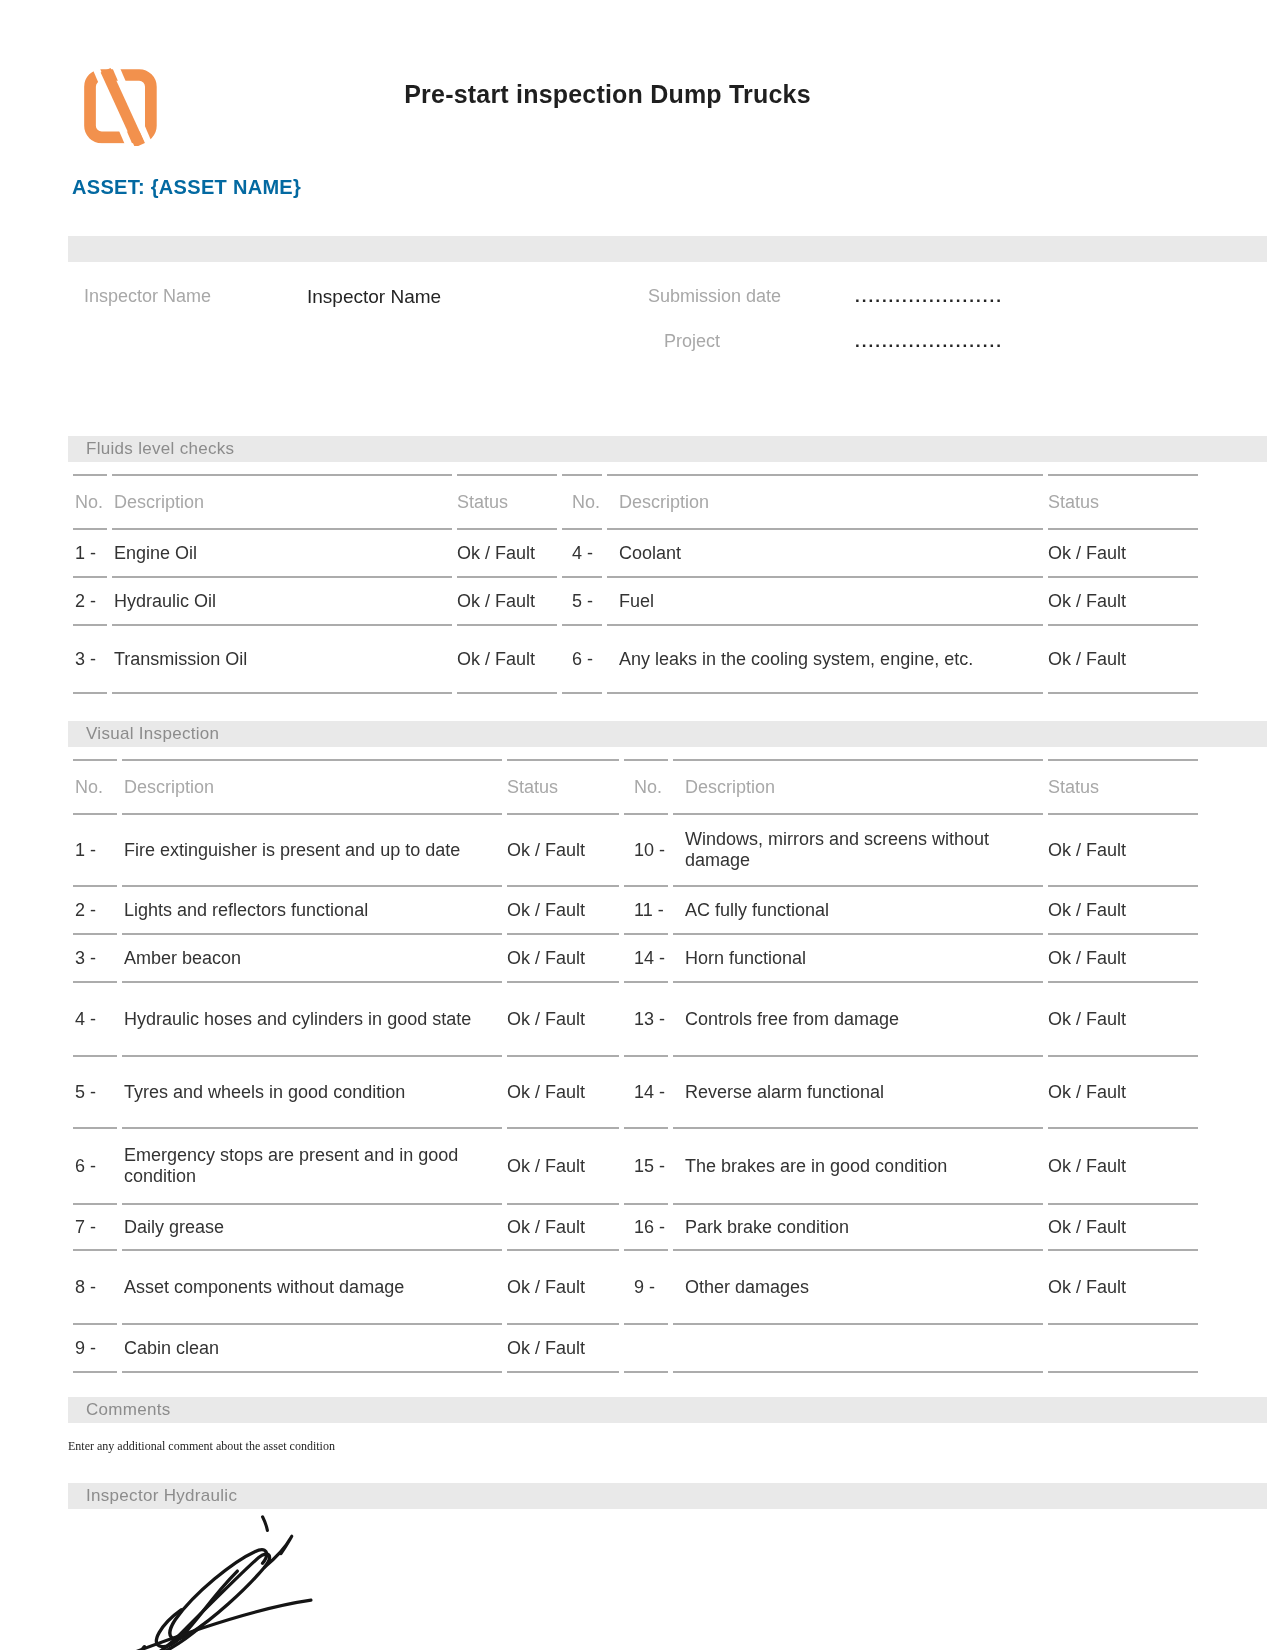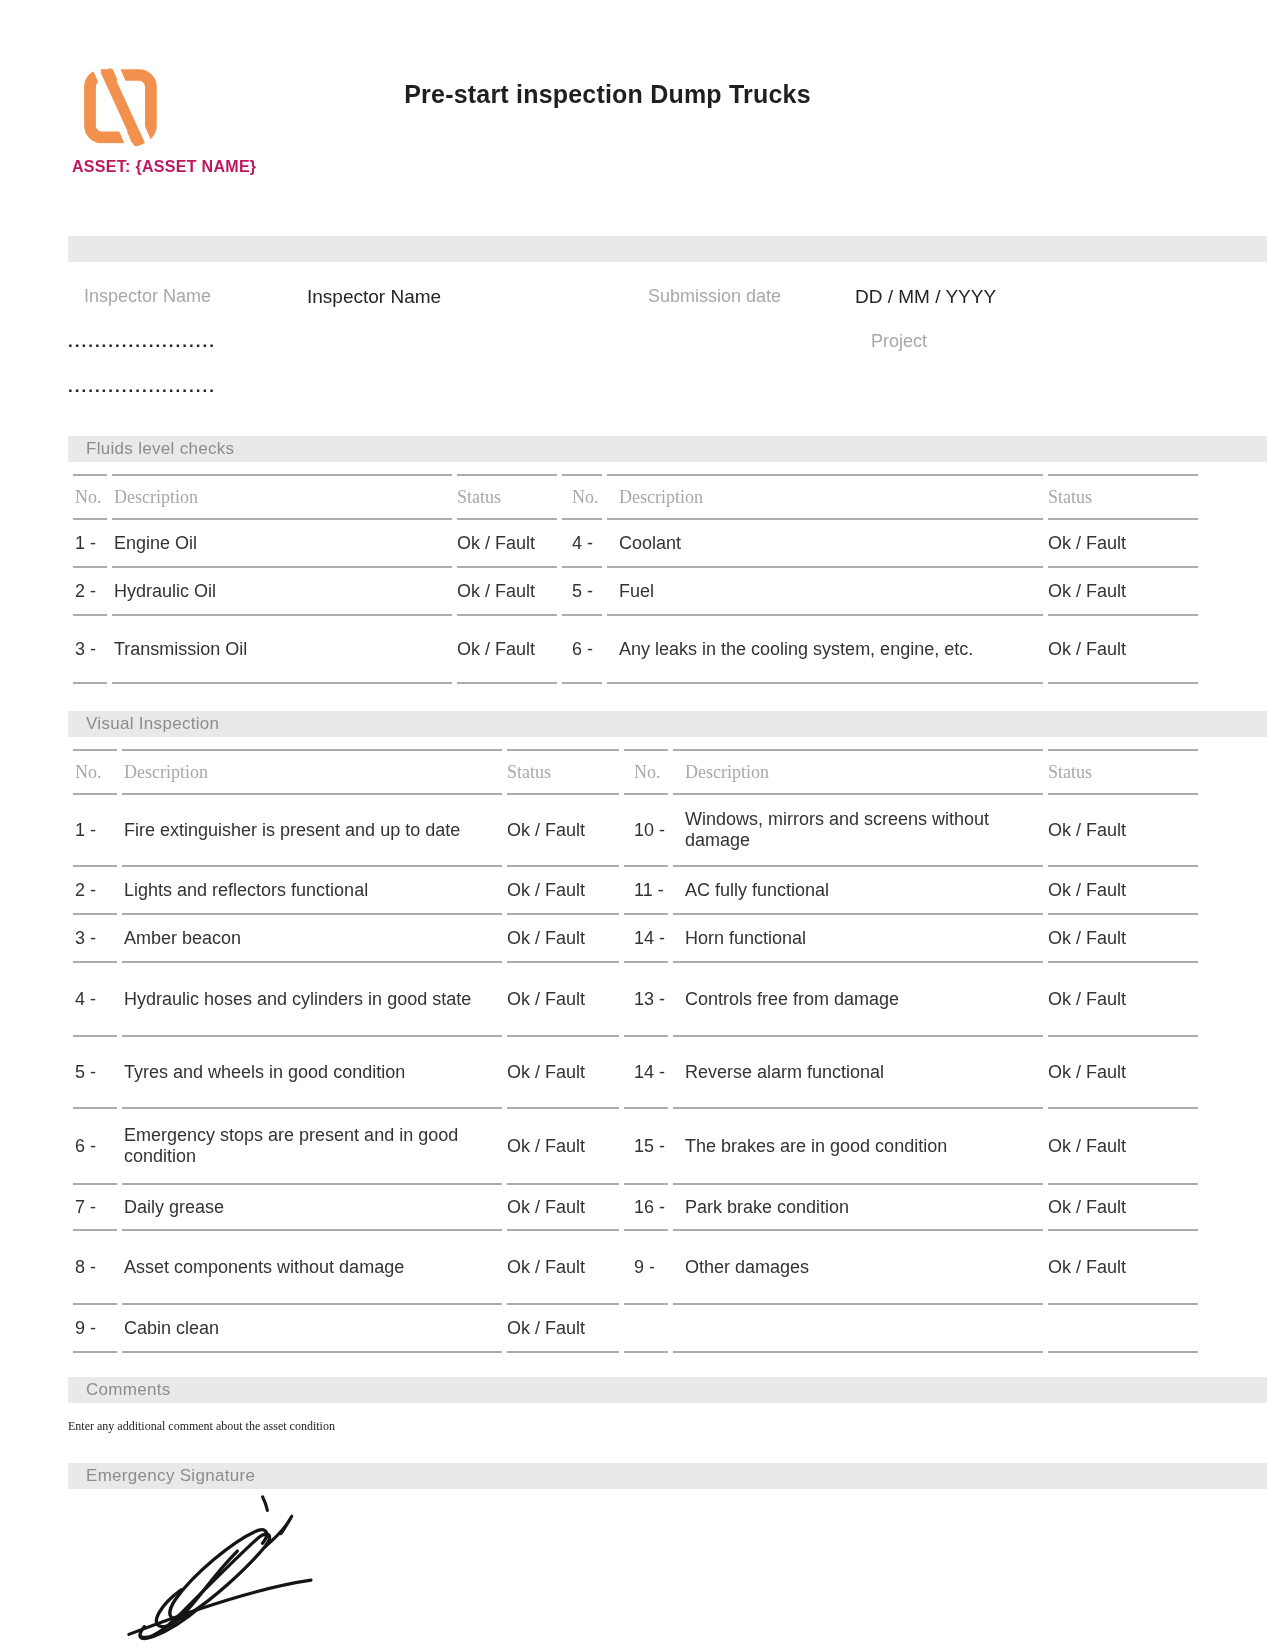--- a/index.html
+++ b/index.html
@@ -19,22 +19,22 @@
   }
   
   .top-header{position:relative;height:228px;margin-top:8px;}
   .logo{position:absolute;left:14px;top:60px;width:80px;height:78px;}
   .doc-title{
     position:absolute;left:0;right:56px;top:72px;
     text-align:center;font-size:25px;font-weight:bold;color:#1F1F1F;
     letter-spacing:.2px;
   }
   .asset-heading{
-    position:absolute;left:4px;top:150px;
-    font-size:16px;font-weight:bold;color:#be185d;letter-spacing:.3px;
+    position:absolute;left:4px;top:168px;
+    font-size:20px;font-weight:bold;color:#0369a1;letter-spacing:.3px;
   }
   
   .bar{
     background:var(--bar-bg);height:26px;width:1199px;
     display:flex;align-items:center;padding-left:18px;
     font-size:17px;color:var(--section);letter-spacing:.3px;
   }
   
   .info-grid{
     display:grid;grid-template-columns:239px 341px 207px 1fr;
@@ -50,21 +50,21 @@
     border-collapse:separate;border-spacing:5px 0;
     table-layout:fixed;width:1135px;margin-top:12px;
   }
   th,td{
     border-bottom:2px solid var(--line);
     vertical-align:middle;font-size:18px;text-align:left;
     overflow:hidden;
   }
   thead th{
     border-top:2px solid var(--line);
-    font-weight:normal;color:var(--label);height:46px;font-family:Liberation Serif, serif;
+    font-weight:normal;color:var(--label);height:56px;
   }
   td{color:#333333;}
   .c-status{}
   .c-no{padding-left:2px;}
   td:nth-child(4),th:nth-child(4){padding-left:10px;}
   td:nth-child(2),th:nth-child(2){padding-left:2px;padding-right:30px;}
   td:nth-child(5),th:nth-child(5){padding-left:12px;padding-right:14px;}
   .section-bar{margin-top:27px;}
   
   .comments-bar{margin-top:24px;}
@@ -92,21 +92,20 @@
     <div class="doc-title">Pre-start inspection Dump Trucks</div>
     <div class="asset-heading">ASSET: {ASSET NAME}</div>
   </div>
 
   <div class="bar"></div>
 
   <div class="info-grid">
     <div class="f-label">Inspector Name</div>
     <div class="f-value">Inspector Name</div>
     <div class="f-label second">Submission date</div>
-    <div class="f-value">DD / MM / YYYY</div>
 
     <div class="dots">......................</div>
     <div></div>
     <div></div>
 
     <div class="f-label">Project</div>
     <div class="dots">......................</div>
     <div></div>
     <div></div>
   </div>
@@ -251,21 +250,21 @@
           <td class="c-no"></td>
           <td class="c-desc"></td>
           <td class="c-status"></td>
         </tr>
       </tbody>
   </table>
 
   <div class="bar comments-bar">Comments</div>
   <div class="comment-text">Enter any additional comment about the asset condition</div>
 
-  <div class="bar signature-bar">Emergency Signature</div>
+  <div class="bar signature-bar">Inspector Hydraulic</div>
   <div class="signature-wrap">
     <svg viewBox="0 0 200 160" width="210" height="155" aria-hidden="true" fill="none" stroke="#151515" stroke-linecap="round">
       <path stroke-width="3.2" d="M146 6 C 148 10, 150 15, 151 20"></path>
       <path stroke-width="3.4" d="M20 150 C 30 156, 48 141, 70 118 C 100 88, 128 60, 142 48 C 152 40, 158 46, 148 58 C 128 82, 94 112, 72 126 C 52 139, 44 130, 56 112 C 76 84, 116 52, 138 42 C 150 36, 154 44, 146 54"></path>
       <path stroke-width="3.4" d="M62 102 C 42 116, 28 138, 42 140 C 54 142, 68 124, 84 104 C 98 86, 112 70, 120 62"></path>
       <path stroke-width="3.2" d="M148 58 C 160 48, 170 37, 175 28 C 179 21, 172 34, 165 44"></path>
       <path stroke-width="3.2" d="M8 148 C 60 128, 140 100, 196 92"></path>
       <path stroke-width="3.4" d="M24 140 C 16 150, 18 156, 34 150 C 52 143, 70 130, 84 118"></path>
     </svg>
   </div>

